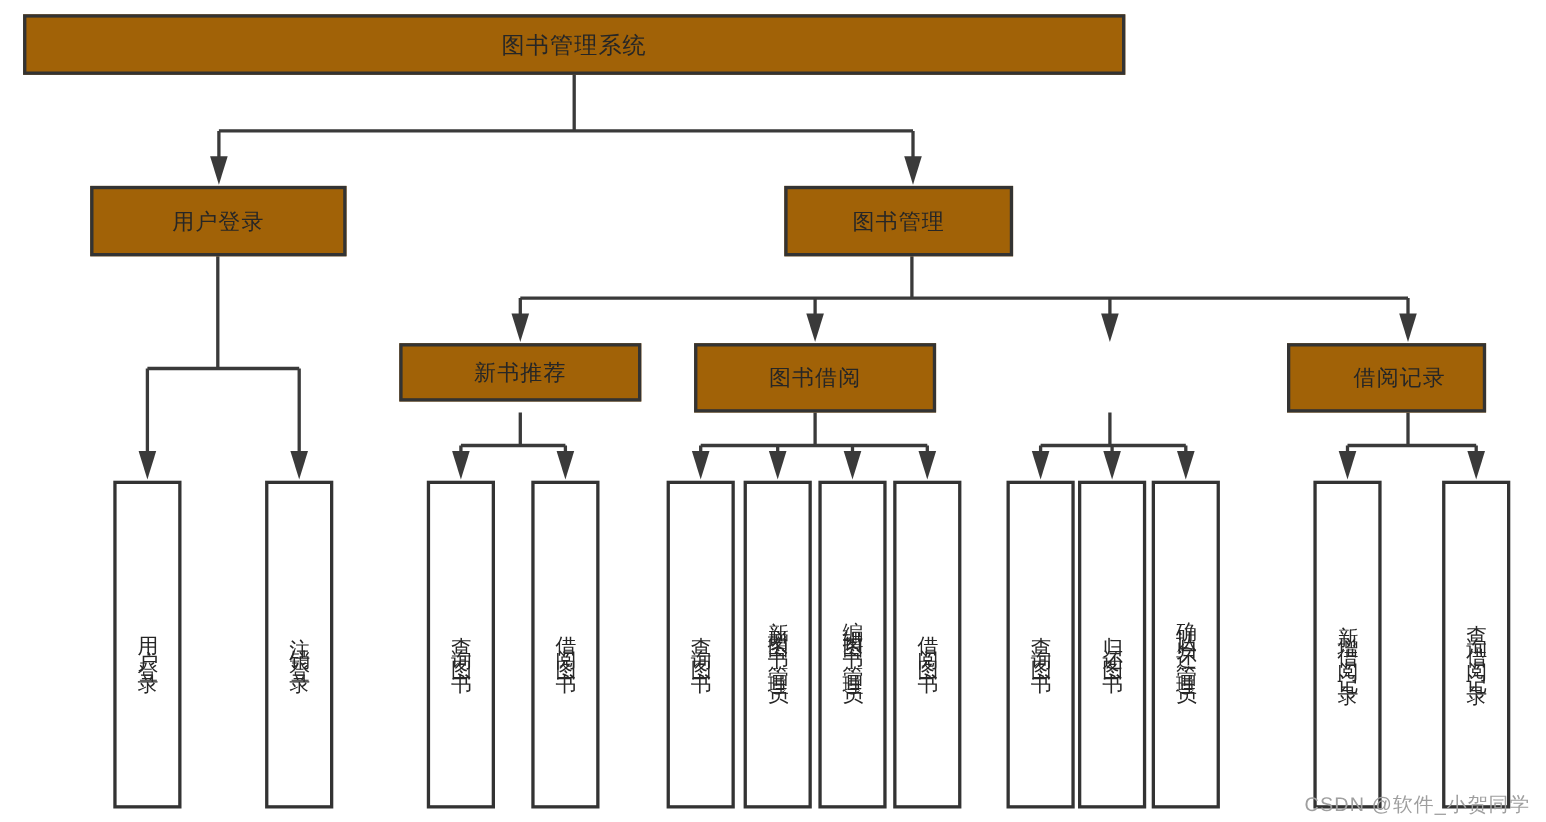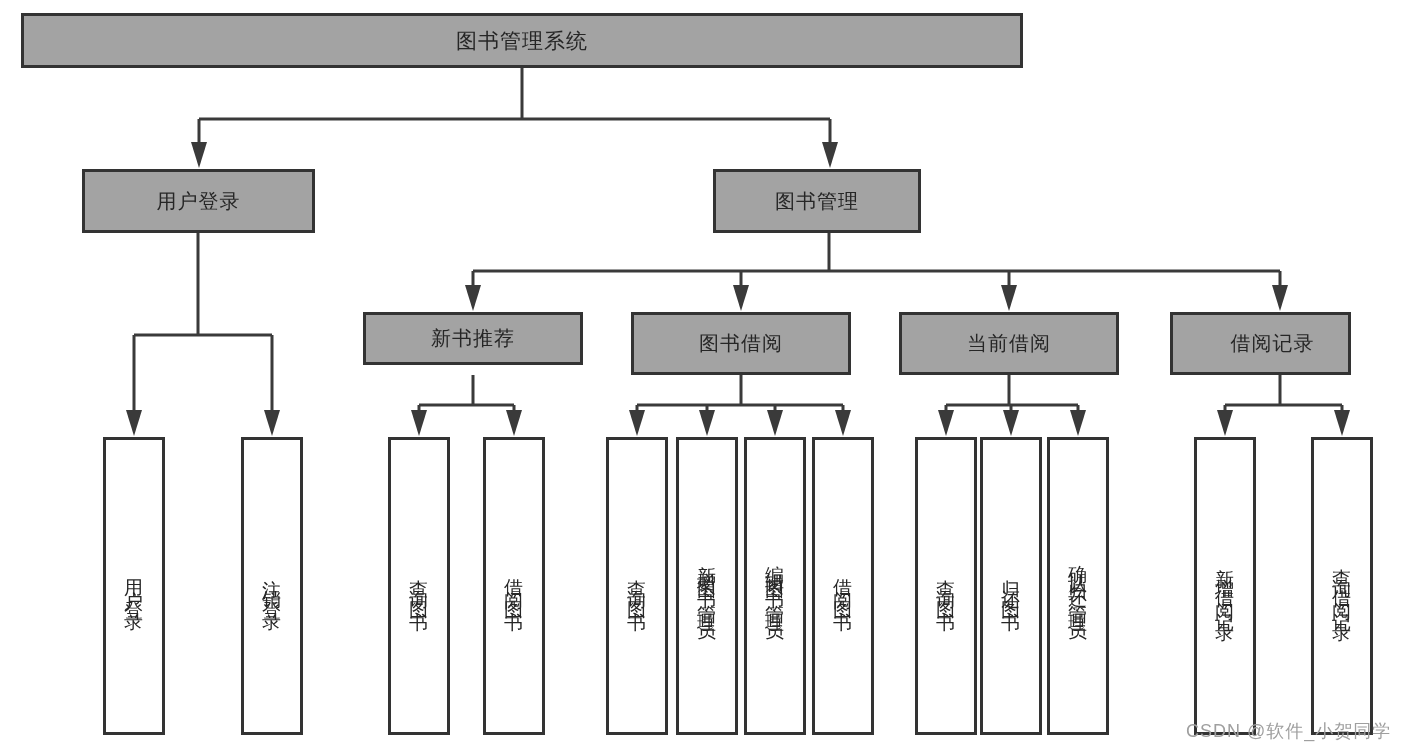--- a/index.html
+++ b/index.html
@@ -28,21 +28,21 @@
     fill: none;
   }
   svg.connectors polygon {
     fill: #3a3a3a;
     stroke: none;
   }
   .hbox {
     position: absolute;
     box-sizing: border-box;
     border: 3px solid #333333;
-    background: #a3a3a3;
+    background: #a16207;
     display: flex;
     align-items: center;
     justify-content: center;
     font-size: 20px;
     letter-spacing: 1px;
     color: #262626;
   }
   .hbox.root {
     font-size: 21px;
   }
@@ -135,21 +135,20 @@
     </g>
   </svg>
 
   <div class="hbox root" style="left:21px; top:13px; width:1002px; height:55px;">图书管理系统</div>
 
   <div class="hbox" style="left:82px; top:169px; width:233px; height:64px;">用户登录</div>
   <div class="hbox" style="left:713px; top:169px; width:208px; height:64px;">图书管理</div>
 
   <div class="hbox" style="left:363px; top:312px; width:220px; height:53px;">新书推荐</div>
   <div class="hbox" style="left:631px; top:312px; width:220px; height:63px;">图书借阅</div>
-  <div class="hbox" style="left:899px; top:312px; width:220px; height:63px;">当前借阅</div>
   <div class="hbox" style="left:1170px; top:312px; width:181px; height:63px;padding-left:24px;">借阅记录</div>
 
   <div class="vbox" style="left:103px;">
     <span class="vlabel">用户登录</span>
   </div>
   <div class="vbox" style="left:241px;">
     <span class="vlabel">注销登录</span>
   </div>
   <div class="vbox" style="left:388px;">
     <span class="vlabel">查询图书</span>

